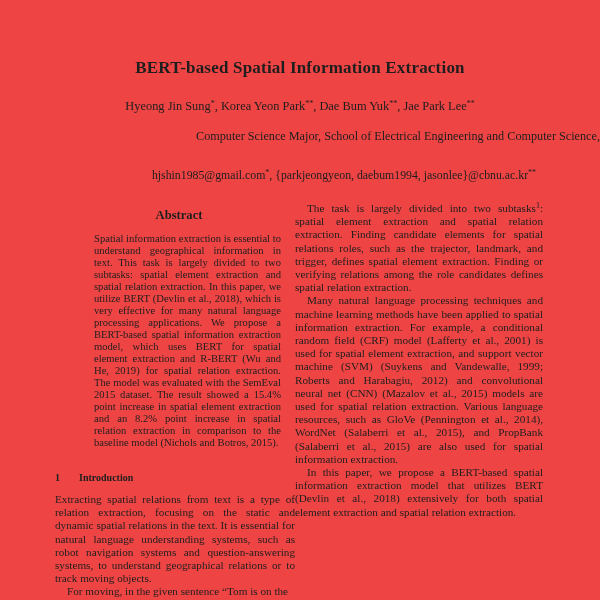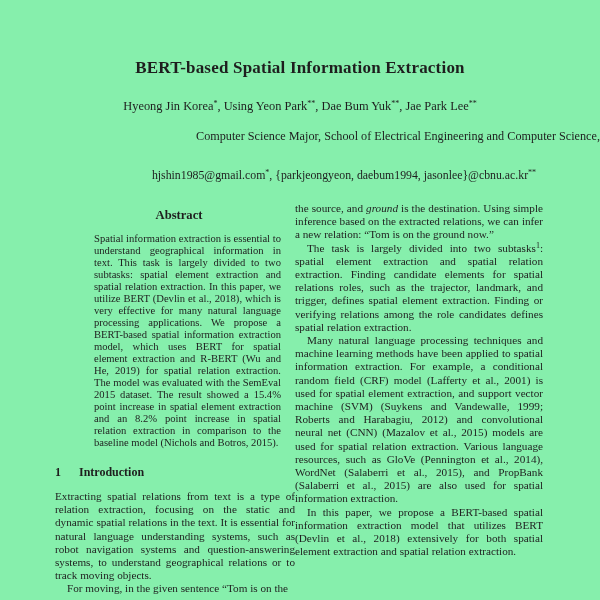--- a/index.html
+++ b/index.html
@@ -1,19 +1,19 @@
 <!DOCTYPE html>
 <html><head>
 <meta charset="utf-8">
 <style>
   html, body { margin: 0; padding: 0; background: #ffffff; }
   body { width: 600px; height: 600px; overflow: hidden; }
   .page {
     position: relative; width: 600px; height: 600px; overflow: hidden;
-    background: #86efac; color: #1e1e1e;
+    background: #ef4444; color: #1e1e1e;
     font-family: "Liberation Serif", "DejaVu Serif", serif;
   }
   .title {
     position: absolute; top: 58px; left: 0; width: 100%;
     margin: 0; text-align: center; font-size: 17px; font-weight: bold;
     letter-spacing: 0.2px;
   }
   .authors {
     position: absolute; top: 99px; left: 0; width: 100%;
     text-align: center; font-size: 12.4px;
@@ -34,36 +34,36 @@
   .col-left  { width: 240px; }
   .col-right { width: 248px; }
   .abs-head {
     font-size: 12.6px; font-weight: bold; text-align: center;
     margin: 6px 16px 10px 24px;
   }
   .abs-body {
     font-size: 10.6px; line-height: 12px; text-align: justify;
     margin: 0 14px 0 39px;
   }
-  .sec-head { font-size: 12px; font-weight: bold; margin: 16px 0 10px 0; }
+  .sec-head { font-size: 10px; font-weight: bold; margin: 23px 0 10px 0; }
   .sec-num  { display: inline-block; width: 24px; }
   .body-text {
     font-size: 11.2px; line-height: 13.2px; text-align: justify; margin: 0;
   }
   .indent { text-indent: 12px; }
 </style>
 </head>
 <body>
 
 <div class="page">
 
   <h1 class="title">BERT-based Spatial Information Extraction</h1>
 
   <div class="authors">
-    <span>Hyeong Jin Korea</span><sup>*</sup><span>, </span><span>Using Yeon Park</span><sup>**</sup><span>, </span><span>Dae Bum Yuk</span><sup>**</sup><span>, </span><span>Jae Park Lee</span><sup>**</sup>
+    <span>Hyeong Jin Sung</span><sup>*</sup><span>, </span><span>Korea Yeon Park</span><sup>**</sup><span>, </span><span>Dae Bum Yuk</span><sup>**</sup><span>, </span><span>Jae Park Lee</span><sup>**</sup>
   </div>
 
   <div class="affil">
     <div>Computer Science Major, School of Electrical Engineering and Computer Science,</div>
   </div>
 
   <div class="emails">
     <span>hjshin1985@gmail.com</span><sup>*</sup><span>, </span><span>{parkjeongyeon, daebum1994, jasonlee}@cbnu.ac.kr</span><sup>**</sup>
   </div>
 
@@ -75,21 +75,20 @@
 
       <div class="sec-head">
         <span class="sec-num">1</span><span>Introduction</span>
       </div>
 
       <p class="body-text">Extracting spatial relations from text is a type of relation extraction, focusing on the static and dynamic spatial relations in the text. It is essential for natural language understanding systems, such as robot navigation systems and question-answering systems, to understand geographical relations or to track moving objects.</p>
       <p class="body-text indent">For moving, in the given sentence “Tom is on the</p>
     </div>
 
     <div class="col-right">
-      <p class="body-text"><span>the source, and </span><i>ground</i><span> is the destination. Using simple inference based on the extracted relations, we can infer a new relation: “Tom is on the ground now.”</span></p>
 
       <p class="body-text indent"><span>The task is largely divided into two subtasks</span><sup>1</sup><span>: spatial element extraction and spatial relation extraction. Finding candidate elements for spatial relations roles, such as the trajector, landmark, and trigger, defines spatial element extraction. Finding or verifying relations among the role candidates defines spatial relation extraction.</span></p>
 
       <p class="body-text indent">Many natural language processing techniques and machine learning methods have been applied to spatial information extraction. For example, a conditional random field (CRF) model (Lafferty et al., 2001) is used for spatial element extraction, and support vector machine (SVM) (Suykens and Vandewalle, 1999; Roberts and Harabagiu, 2012) and convolutional neural net (CNN) (Mazalov et al., 2015) models are used for spatial relation extraction. Various language resources, such as GloVe (Pennington et al., 2014), WordNet (Salaberri et al., 2015), and PropBank (Salaberri et al., 2015) are also used for spatial information extraction.</p>
 
       <p class="body-text indent">In this paper, we propose a BERT-based spatial information extraction model that utilizes BERT (Devlin et al., 2018) extensively for both spatial element extraction and spatial relation extraction.</p>
     </div>
 
   </div>
 

